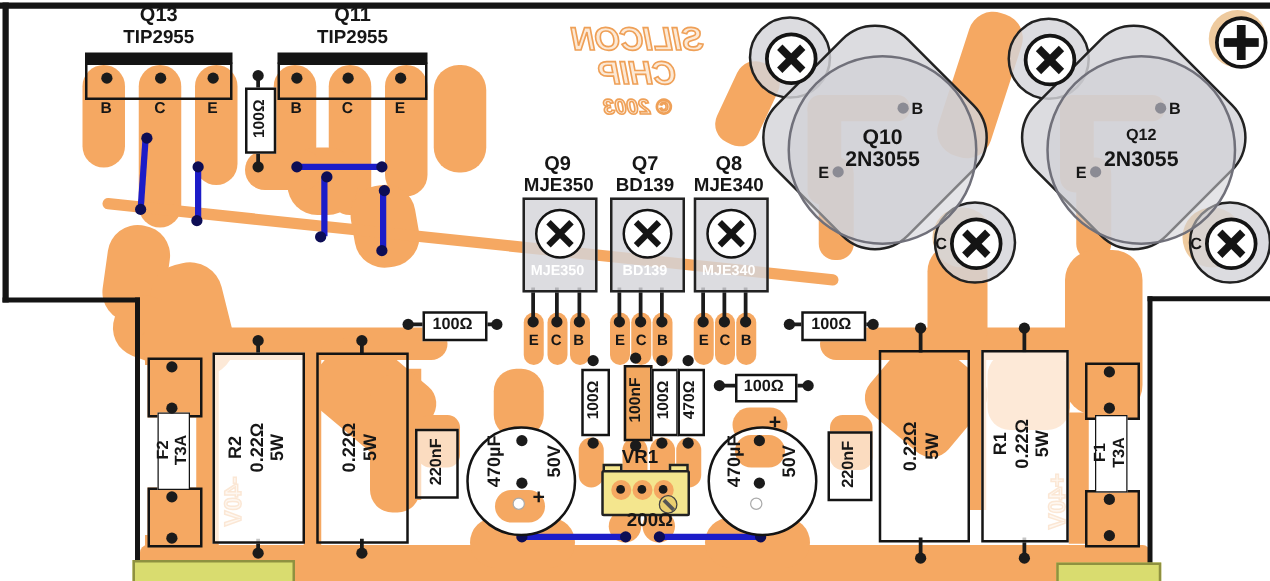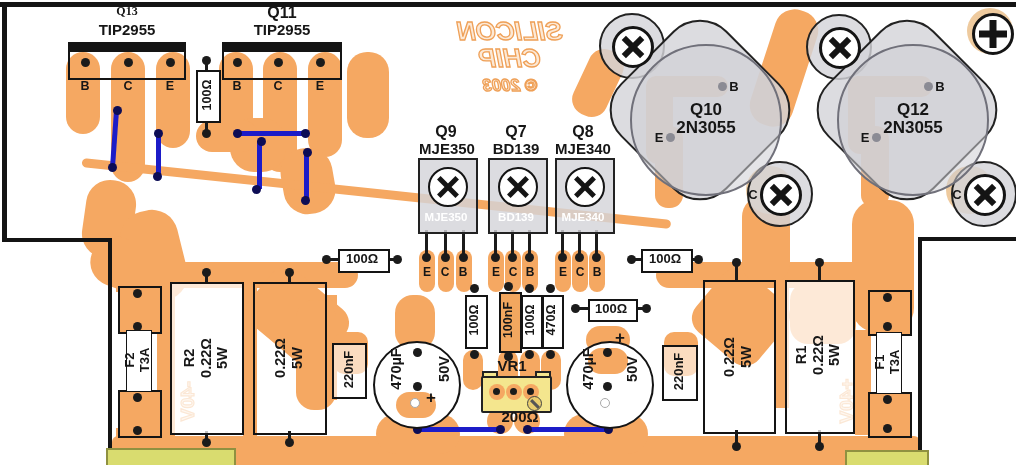--- a/index.html
+++ b/index.html
@@ -146,21 +146,21 @@
   <div class="bdot" style="left:252px;top:185px;"></div>
   <div class="bdot" style="left:303px;top:148px;"></div>
   <div class="bdot" style="left:301px;top:196px;"></div>
   <div class="bdot" style="left:413px;top:425px;"></div>
   <div class="bdot" style="left:496px;top:425px;"></div>
   <div class="bdot" style="left:523px;top:425px;"></div>
   <div class="bdot" style="left:604px;top:425px;"></div>
 
   <div class="bk" style="left:68px;top:42px;width:118px;height:9px;"></div>
   <div class="outl" style="left:68px;top:50px;width:114px;height:26px;"></div>
-  <div class="lbl" style="left:97px;top:4px;width:60px;font-size:12px;font-family:Liberation Serif, serif;">Q13</div>
+  <div class="lbl" style="left:97px;top:4px;width:60px;font-size:16px;">Q13</div>
   <div class="lbl" style="left:87px;top:21px;width:80px;font-size:15px;">TIP2955</div>
   <div class="dot" style="left:81px;top:58px;"></div>
   <div class="dot" style="left:124px;top:58px;"></div>
   <div class="dot" style="left:166px;top:58px;"></div>
   <div class="lbl" style="left:77px;top:79px;width:16px;font-size:12.5px;">B</div>
   <div class="lbl" style="left:120px;top:79px;width:16px;font-size:12.5px;">C</div>
   <div class="lbl" style="left:162px;top:79px;width:16px;font-size:12.5px;">E</div>
 
   <div class="bk" style="left:222px;top:42px;width:120px;height:9px;"></div>
   <div class="outl" style="left:222px;top:50px;width:116px;height:26px;"></div>
@@ -264,21 +264,21 @@
   </div>
   <div class="xcirc" style="left:964px;top:174px;width:36px;height:36px;border-width:3px;">
     <div class="xbar" style="width:26px;height:6px;transform:translate(-50%,-50%) rotate(45deg);"></div>
     <div class="xbar" style="width:26px;height:6px;transform:translate(-50%,-50%) rotate(-45deg);"></div>
   </div>
   <div class="gdot" style="left:924px;top:82px;"></div>
   <div class="gdot" style="left:872px;top:133px;"></div>
   <div class="lbl" style="left:932px;top:79px;width:16px;font-size:13px;">B</div>
   <div class="lbl" style="left:857px;top:130px;width:16px;font-size:13px;">E</div>
   <div class="lbl" style="left:949px;top:187px;width:16px;font-size:13px;">C</div>
-  <div class="lbl" style="left:883px;top:100px;width:60px;font-size:17px;">Q12</div>
+  <div class="lbl" style="left:883px;top:100px;width:60px;font-size:13px;">Q12</div>
   <div class="lbl" style="left:873px;top:118px;width:80px;font-size:17px;">2N3055</div>
 
   <div class="xcirc" style="left:972px;top:13px;width:36px;height:36px;border-width:3px;">
     <div class="xbar" style="width:28px;height:7px;transform:translate(-50%,-50%);"></div>
     <div class="xbar" style="width:7px;height:28px;transform:translate(-50%,-50%);"></div>
   </div>
 
   <div class="lead" style="left:328px;top:258px;width:12px;height:3px;"></div>
   <div class="lead" style="left:386px;top:258px;width:13px;height:3px;"></div>
   <div class="wbody" style="left:338px;top:249px;width:48px;height:20px;"></div>

